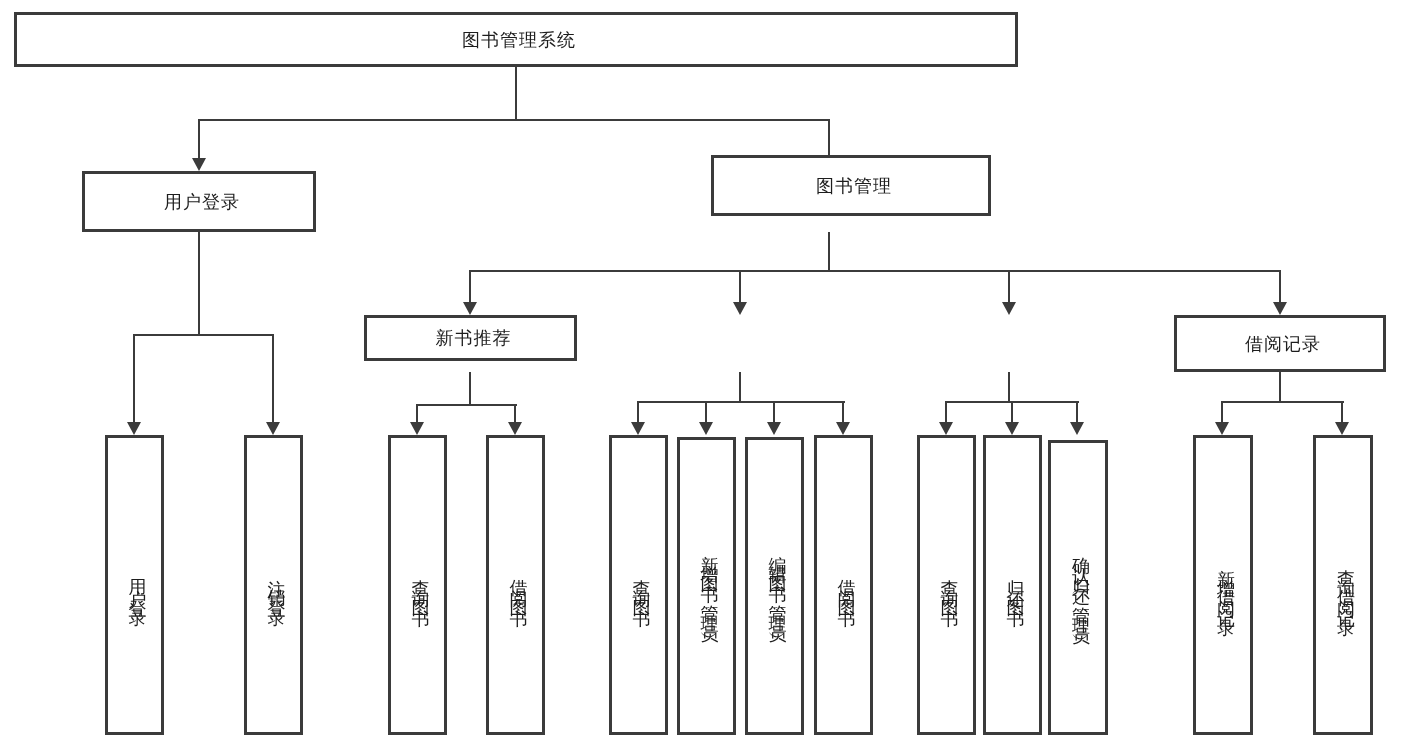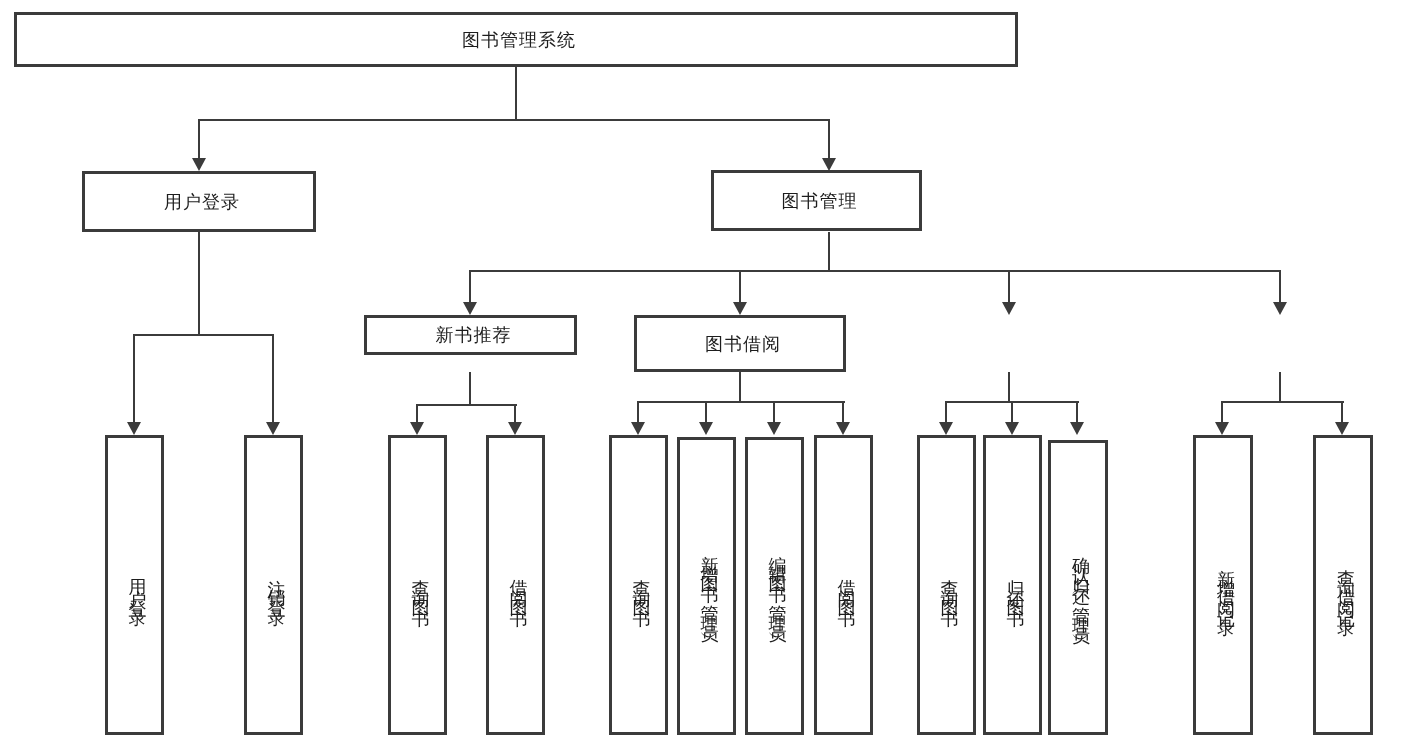--- a/index.html
+++ b/index.html
@@ -75,21 +75,21 @@
   <div class="line" style="left:515px;top:66px;width:2px;height:54px"></div>
   <div class="line" style="left:198px;top:119px;width:632px;height:2px"></div>
   <div class="line" style="left:198px;top:119px;width:2px;height:41px"></div>
   <div class="arrow" style="left:192px;top:158px"></div>
   <div class="line" style="left:828px;top:119px;width:2px;height:41px"></div>
   <div class="arrow" style="left:822px;top:158px"></div>
 
   <div class="node" style="left:82px;top:171px;width:234px;height:61px">
     <span>用户登录</span>
   </div>
-  <div class="node" style="left:711px;top:170px;width:211px;height:61px">
+  <div class="node" style="left:711px;top:155px;width:280px;height:61px">
     <span>图书管理</span>
   </div>
 
   <div class="line" style="left:198px;top:232px;width:2px;height:103px"></div>
   <div class="line" style="left:133px;top:334px;width:141px;height:2px"></div>
   <div class="line" style="left:133px;top:334px;width:2px;height:89px"></div>
   <div class="arrow" style="left:127px;top:422px"></div>
   <div class="line" style="left:272px;top:334px;width:2px;height:89px"></div>
   <div class="arrow" style="left:266px;top:422px"></div>
 
@@ -97,25 +97,25 @@
   <div class="line" style="left:469px;top:270px;width:812px;height:2px"></div>
   <div class="line" style="left:469px;top:270px;width:2px;height:33px"></div>
   <div class="arrow" style="left:463px;top:302px"></div>
   <div class="line" style="left:739px;top:270px;width:2px;height:33px"></div>
   <div class="arrow" style="left:733px;top:302px"></div>
   <div class="line" style="left:1008px;top:270px;width:2px;height:33px"></div>
   <div class="arrow" style="left:1002px;top:302px"></div>
   <div class="line" style="left:1279px;top:270px;width:2px;height:33px"></div>
   <div class="arrow" style="left:1273px;top:302px"></div>
 
-  <div class="node" style="left:364px;top:315px;width:213px;height:40px">
+  <div class="node" style="left:364px;top:315px;width:213px;height:46px">
     <span>新书推荐</span>
   </div>
-  <div class="node" style="left:634px;top:315px;width:212px;height:57px">
-    <span>图书借阅</span>
+  <div class="node" style="left:1174px;top:315px;width:212px;height:57px">
+    <span>借阅记录</span>
   </div>
 
   <div class="line" style="left:469px;top:372px;width:2px;height:33px"></div>
   <div class="line" style="left:416px;top:404px;width:101px;height:2px"></div>
   <div class="line" style="left:416px;top:404px;width:2px;height:19px"></div>
   <div class="arrow" style="left:410px;top:422px"></div>
   <div class="line" style="left:514px;top:404px;width:2px;height:19px"></div>
   <div class="arrow" style="left:508px;top:422px"></div>
 
   <div class="line" style="left:739px;top:372px;width:2px;height:30px"></div>

